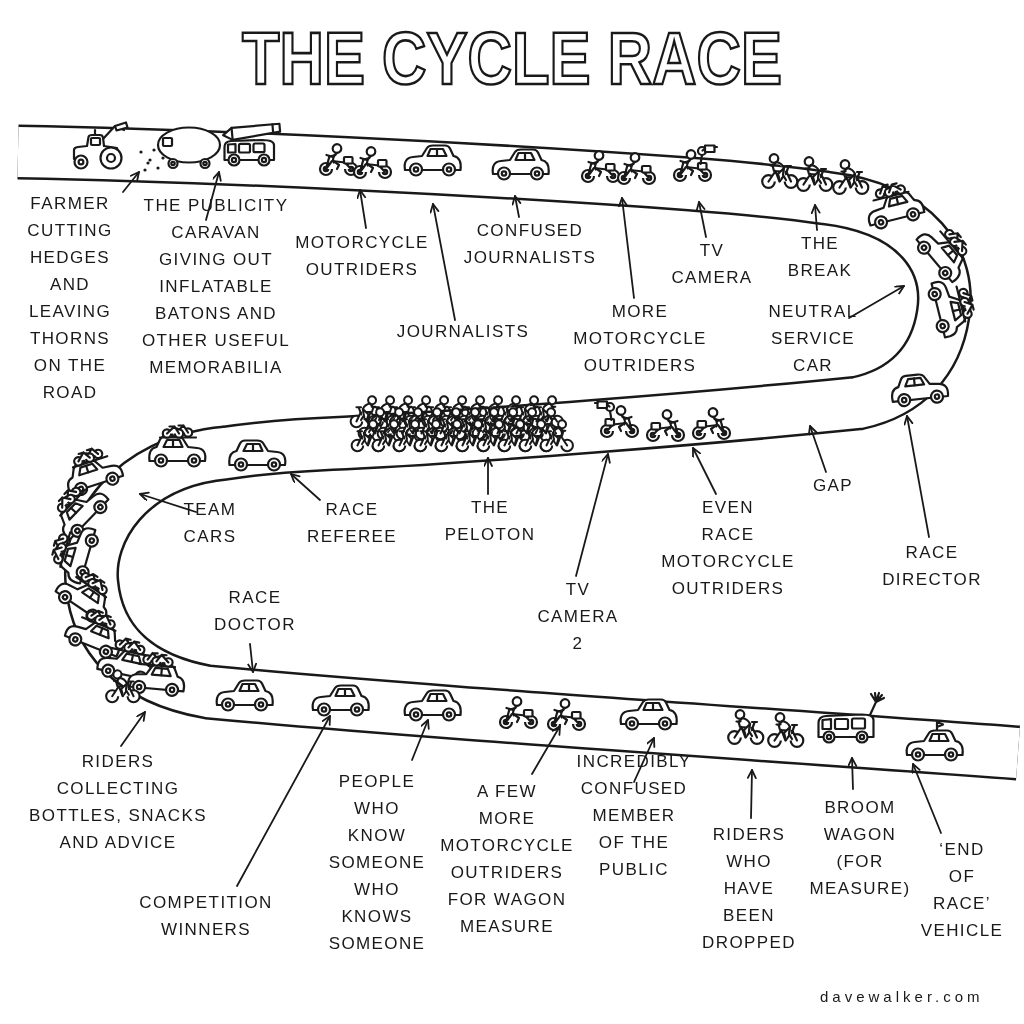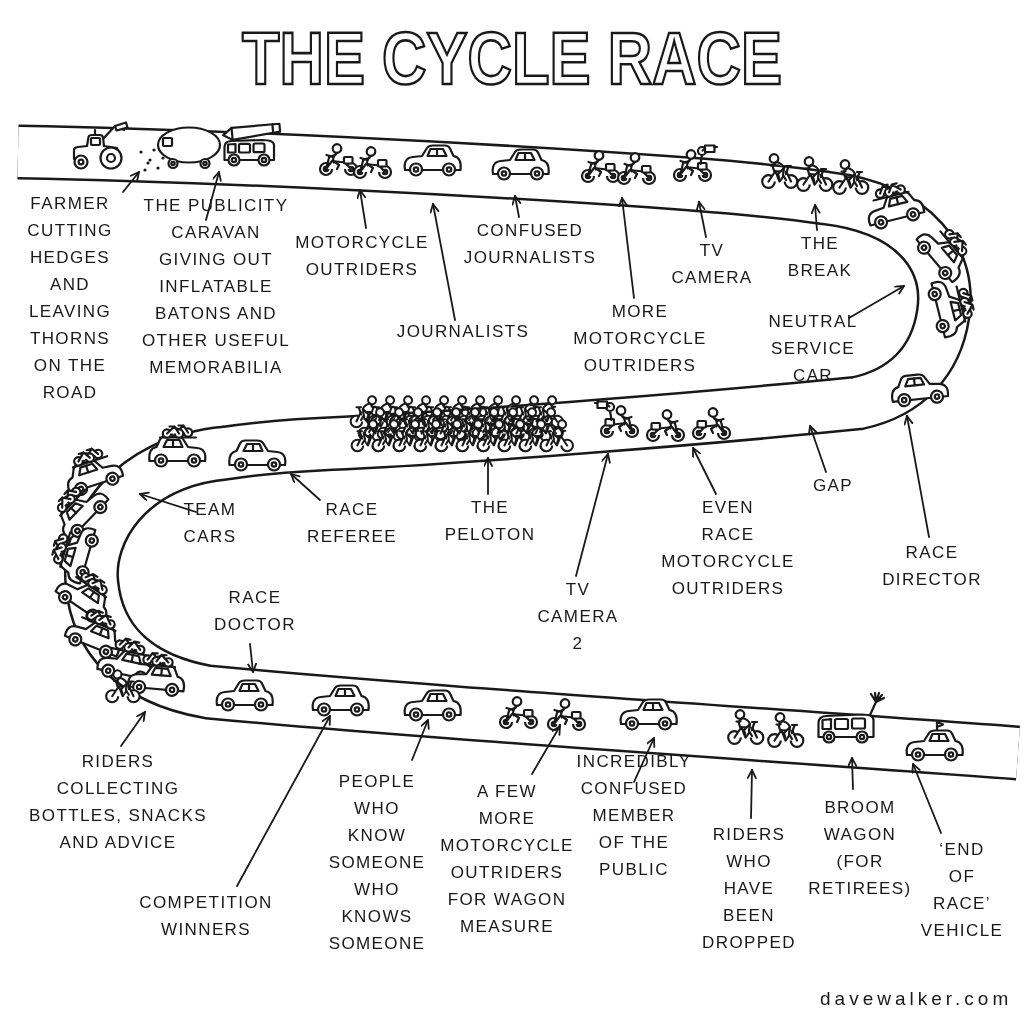--- a/index.html
+++ b/index.html
@@ -10,21 +10,21 @@
   }
   #scene{position:absolute;left:0;top:0;}
   .label{
     position:absolute;transform:translateX(-50%);
     text-align:center;white-space:pre-line;
     font-size:17px;line-height:27px;letter-spacing:1.4px;
     color:#191919;
   }
   .signature{
     position:absolute;left:820px;top:988px;
-    font-size:19px;letter-spacing:4px;color:#191919;
+    font-size:15px;letter-spacing:4px;color:#191919;
   }
 </style>
 </head>
 <body>
 
 <svg id="scene" width="1024" height="1024" viewBox="0 0 1024 1024">
   <defs>
     <marker id="arr" markerUnits="userSpaceOnUse" markerWidth="14" markerHeight="14" refX="9" refY="4.5" orient="auto">
       <path d="M1,0.5 L9,4.5 L1,8.5" fill="none" stroke="#191919" stroke-width="1.8" stroke-linecap="round" stroke-linejoin="round"></path>
     </marker>
@@ -334,21 +334,21 @@
 <div class="label" style="left:463px;top:318px">JOURNALISTS</div>
 <div class="label" style="left:530px;top:217px">CONFUSED
 JOURNALISTS</div>
 <div class="label" style="left:640px;top:298px">MORE
 MOTORCYCLE
 OUTRIDERS</div>
 <div class="label" style="left:712px;top:237px">TV
 CAMERA</div>
 <div class="label" style="left:820px;top:230px">THE
 BREAK</div>
-<div class="label" style="left:813px;top:308px">NEUTRAL
+<div class="label" style="left:813px;top:298px">NEUTRAL
 SERVICE
 CAR</div>
 <div class="label" style="left:210px;top:496px">TEAM
 CARS</div>
 <div class="label" style="left:352px;top:496px">RACE
 REFEREE</div>
 <div class="label" style="left:490px;top:494px">THE
 PELOTON</div>
 <div class="label" style="left:578px;top:576px">TV
 CAMERA
@@ -387,19 +387,19 @@
 OF THE
 PUBLIC</div>
 <div class="label" style="left:749px;top:821px">RIDERS
 WHO
 HAVE
 BEEN
 DROPPED</div>
 <div class="label" style="left:860px;top:794px">BROOM
 WAGON
 (FOR
-RETIREES)</div>
+MEASURE)</div>
 <div class="label" style="left:962px;top:836px">‘END
 OF
 RACE’
 VEHICLE</div>
 
 <div class="signature">davewalker.com</div>
 
 </body></html>

